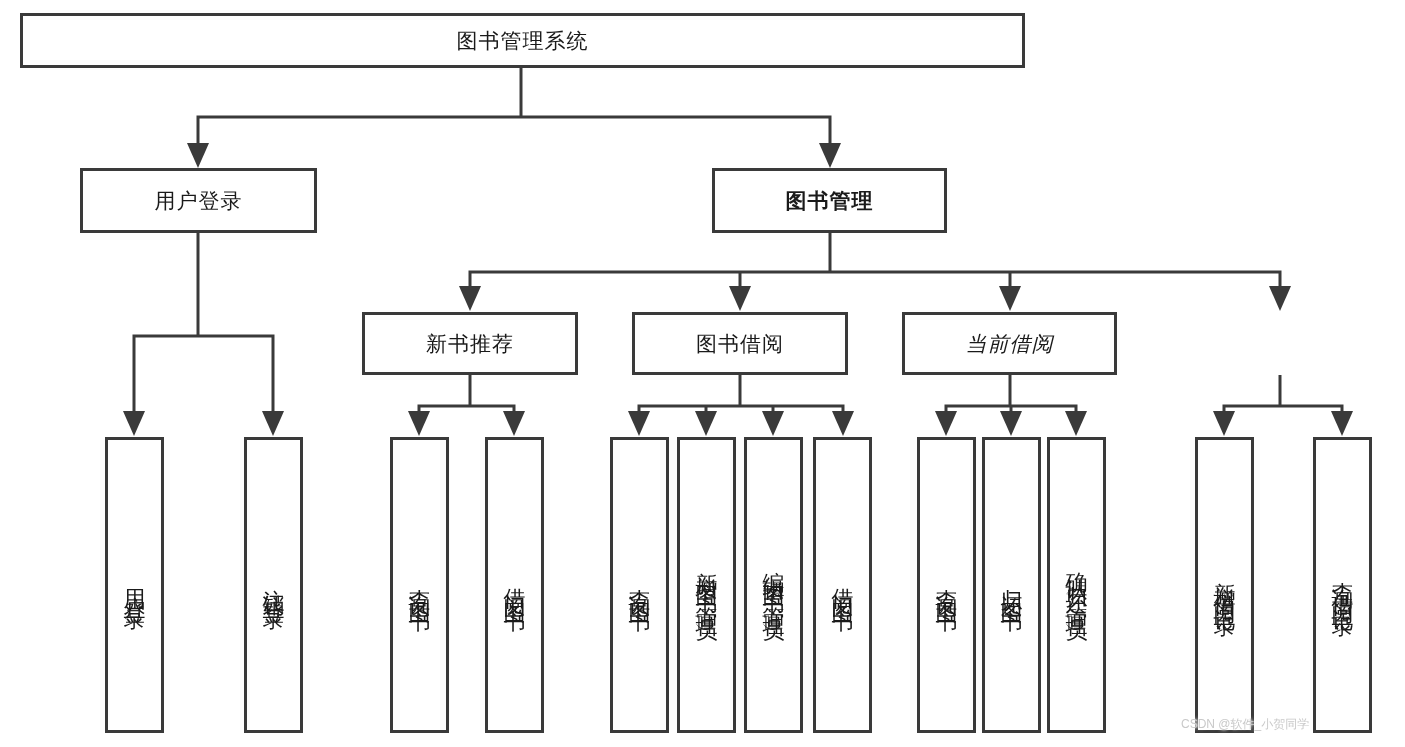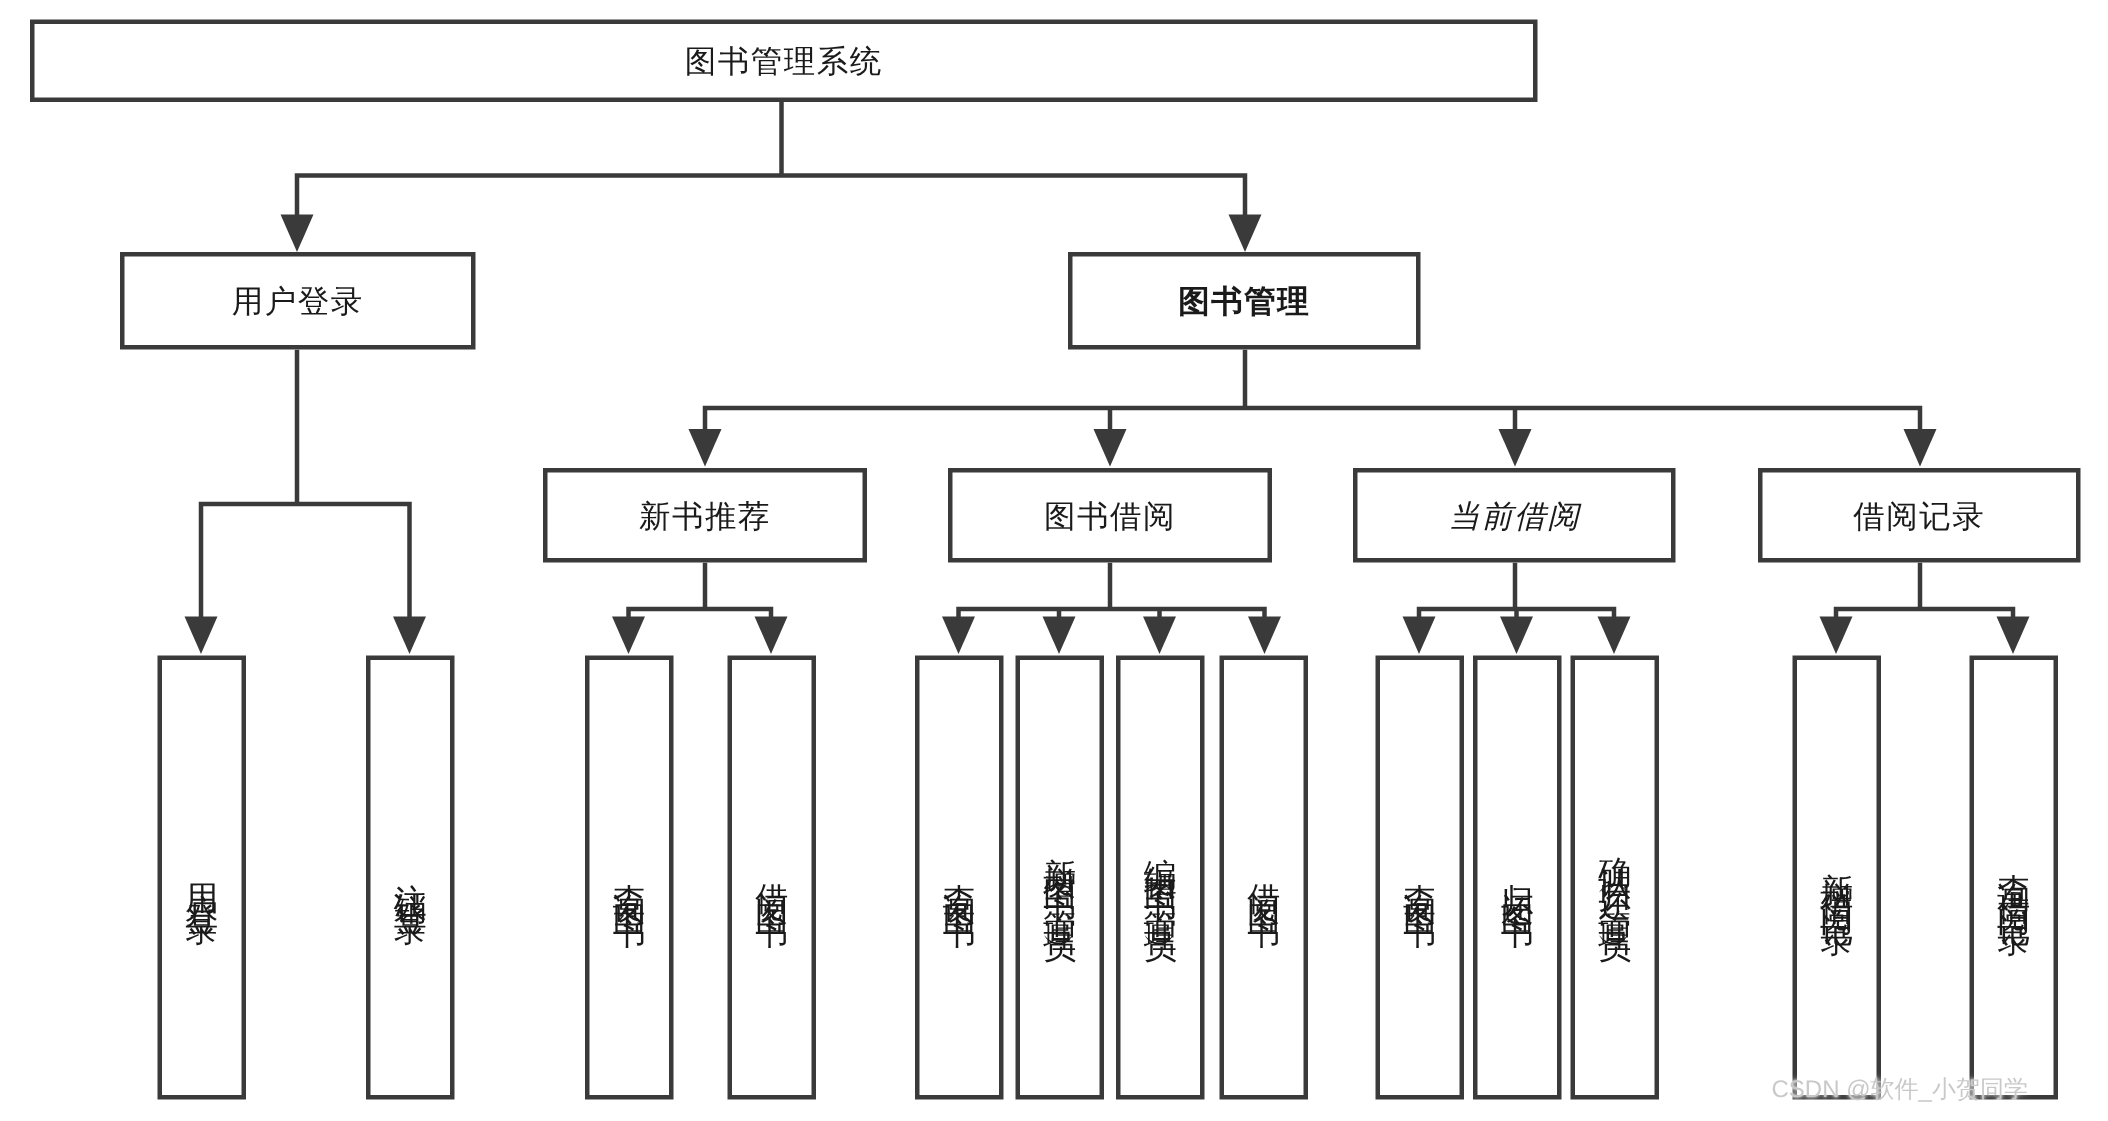--- a/index.html
+++ b/index.html
@@ -36,21 +36,21 @@
     font-size: 22px;
     letter-spacing: 7px;
     white-space: nowrap;
     color: #1a1a1a;
   }
   .watermark {
     position: absolute;
     left: 1181px;
     top: 716px;
     z-index: 5;
-    font-size: 16px;
+    font-size: 12px;
     color: #c9c9c9;
     white-space: nowrap;
     text-shadow: 0 0 2px #ffffff, 0 0 4px #ffffff;
   }
   svg line, svg polyline { stroke: #3a3a3a; stroke-width: 3; fill: none; }
   svg polygon { fill: #3a3a3a; stroke: none; }
 </style>
 </head>
 <body>
 
@@ -119,21 +119,20 @@
   </svg>
 
   <div class="node hbox" style="left:20px; top:13px; width:1005px; height:55px;">图书管理系统</div>
 
   <div class="node hbox" style="left:80px; top:168px; width:237px; height:65px;">用户登录</div>
   <div class="node hbox" style="left:712px; top:168px; width:235px; height:65px;font-weight:bold;">图书管理</div>
 
   <div class="node hbox" style="left:362px; top:312px; width:216px; height:63px;">新书推荐</div>
   <div class="node hbox" style="left:632px; top:312px; width:216px; height:63px;">图书借阅</div>
   <div class="node hbox" style="left:902px; top:312px; width:215px; height:63px;font-style:italic;">当前借阅</div>
-  <div class="node hbox" style="left:1172px; top:312px; width:215px; height:63px;">借阅记录</div>
 
   <div class="node vbox" style="left:105px; top:437px; width:59px; height:296px;">
     <span>用户登录</span>
   </div>
   <div class="node vbox" style="left:244px; top:437px; width:59px; height:296px;">
     <span>注销登录</span>
   </div>
 
   <div class="node vbox" style="left:390px; top:437px; width:59px; height:296px;">
     <span>查询图书</span>

